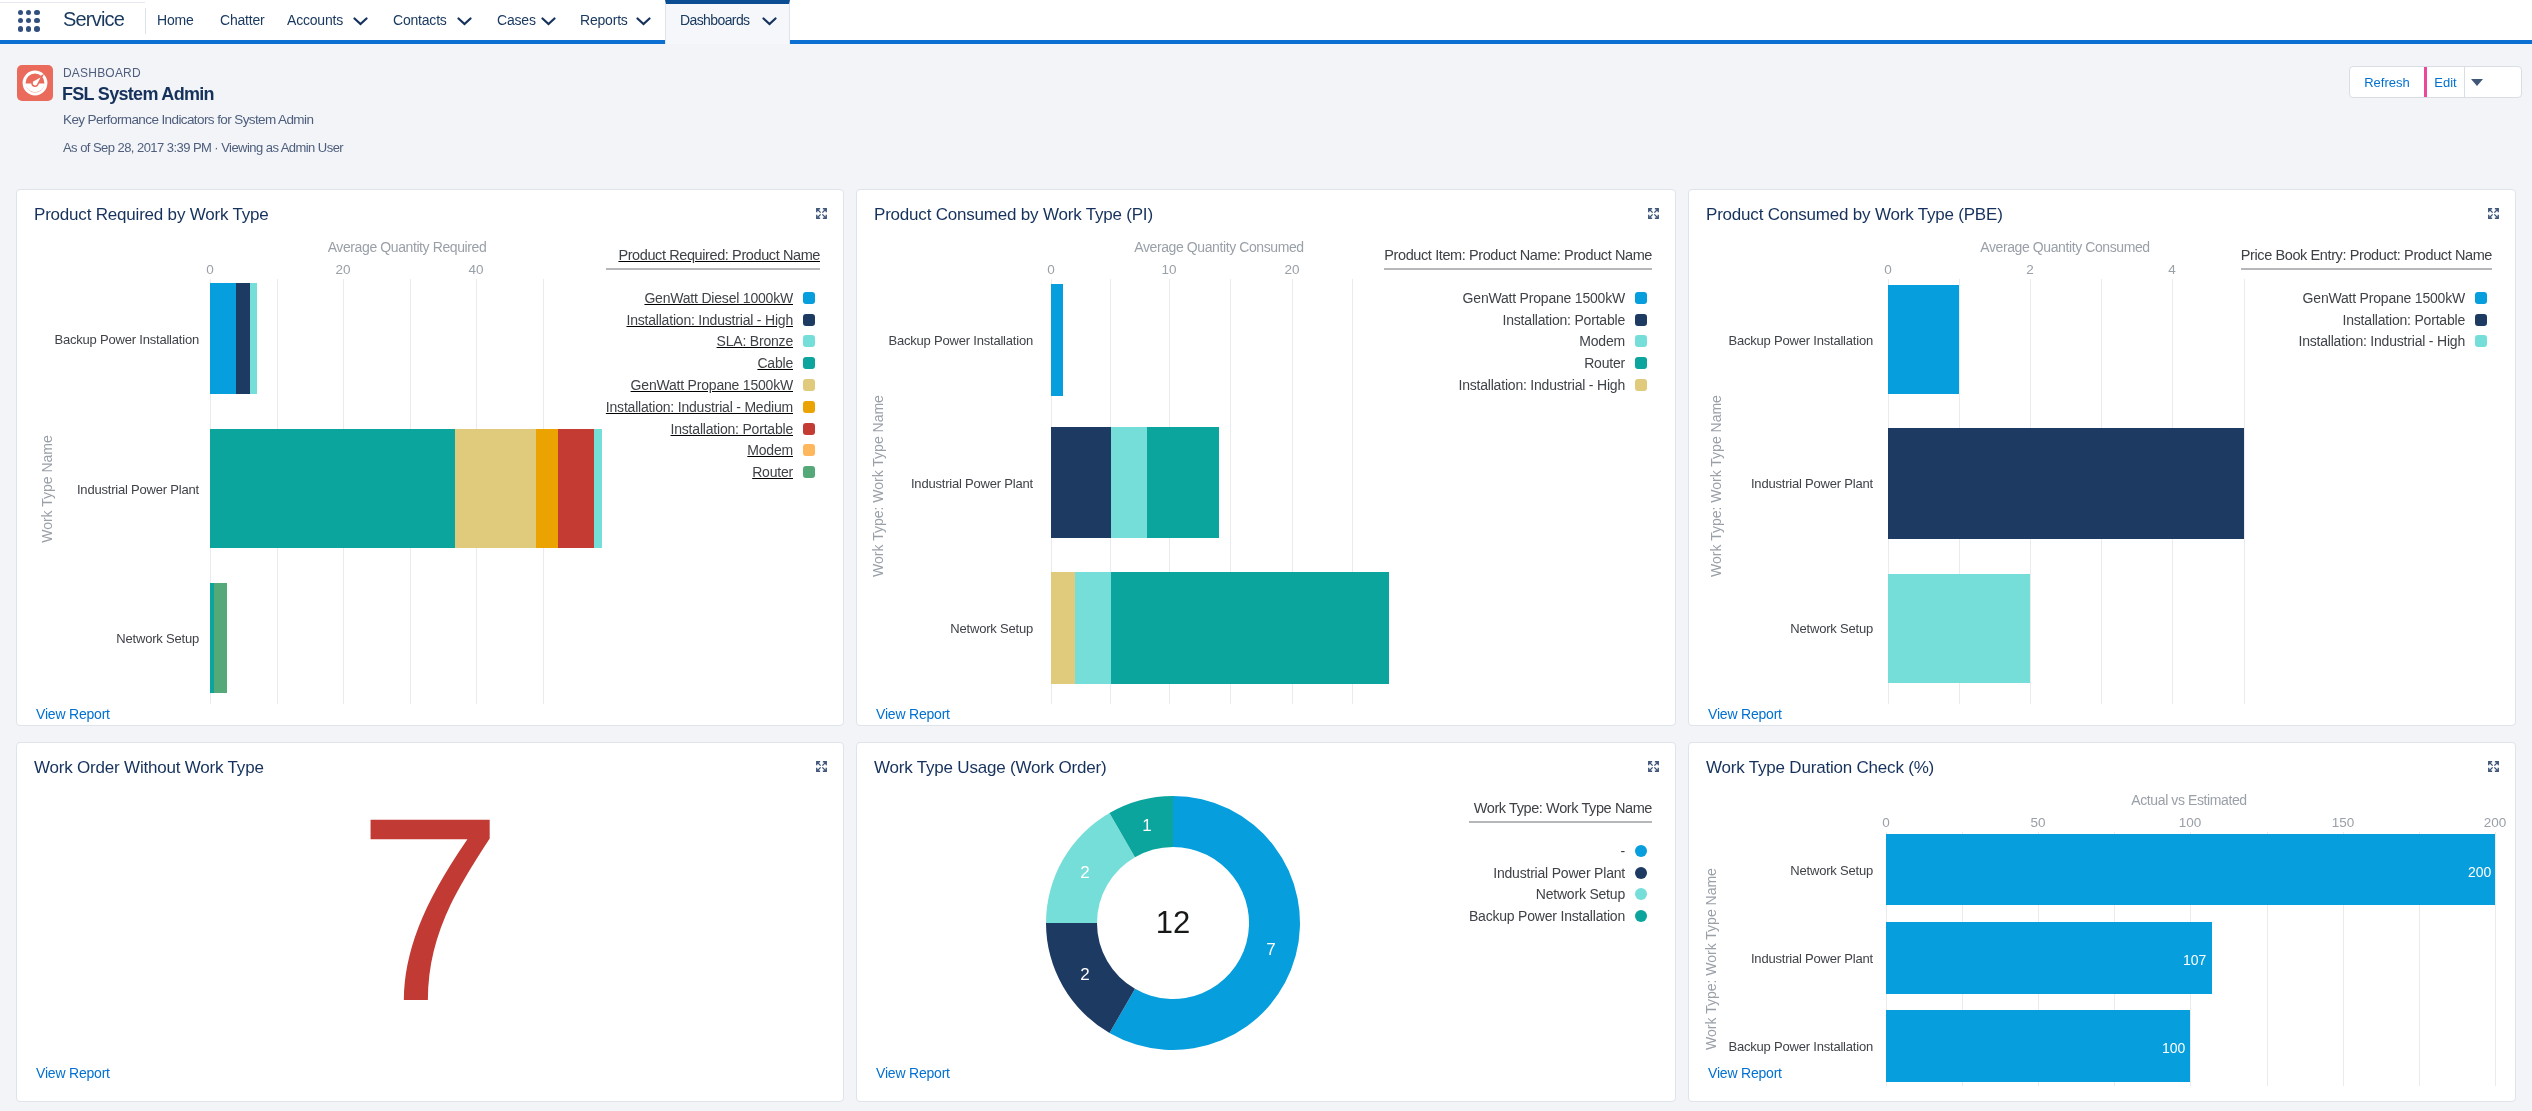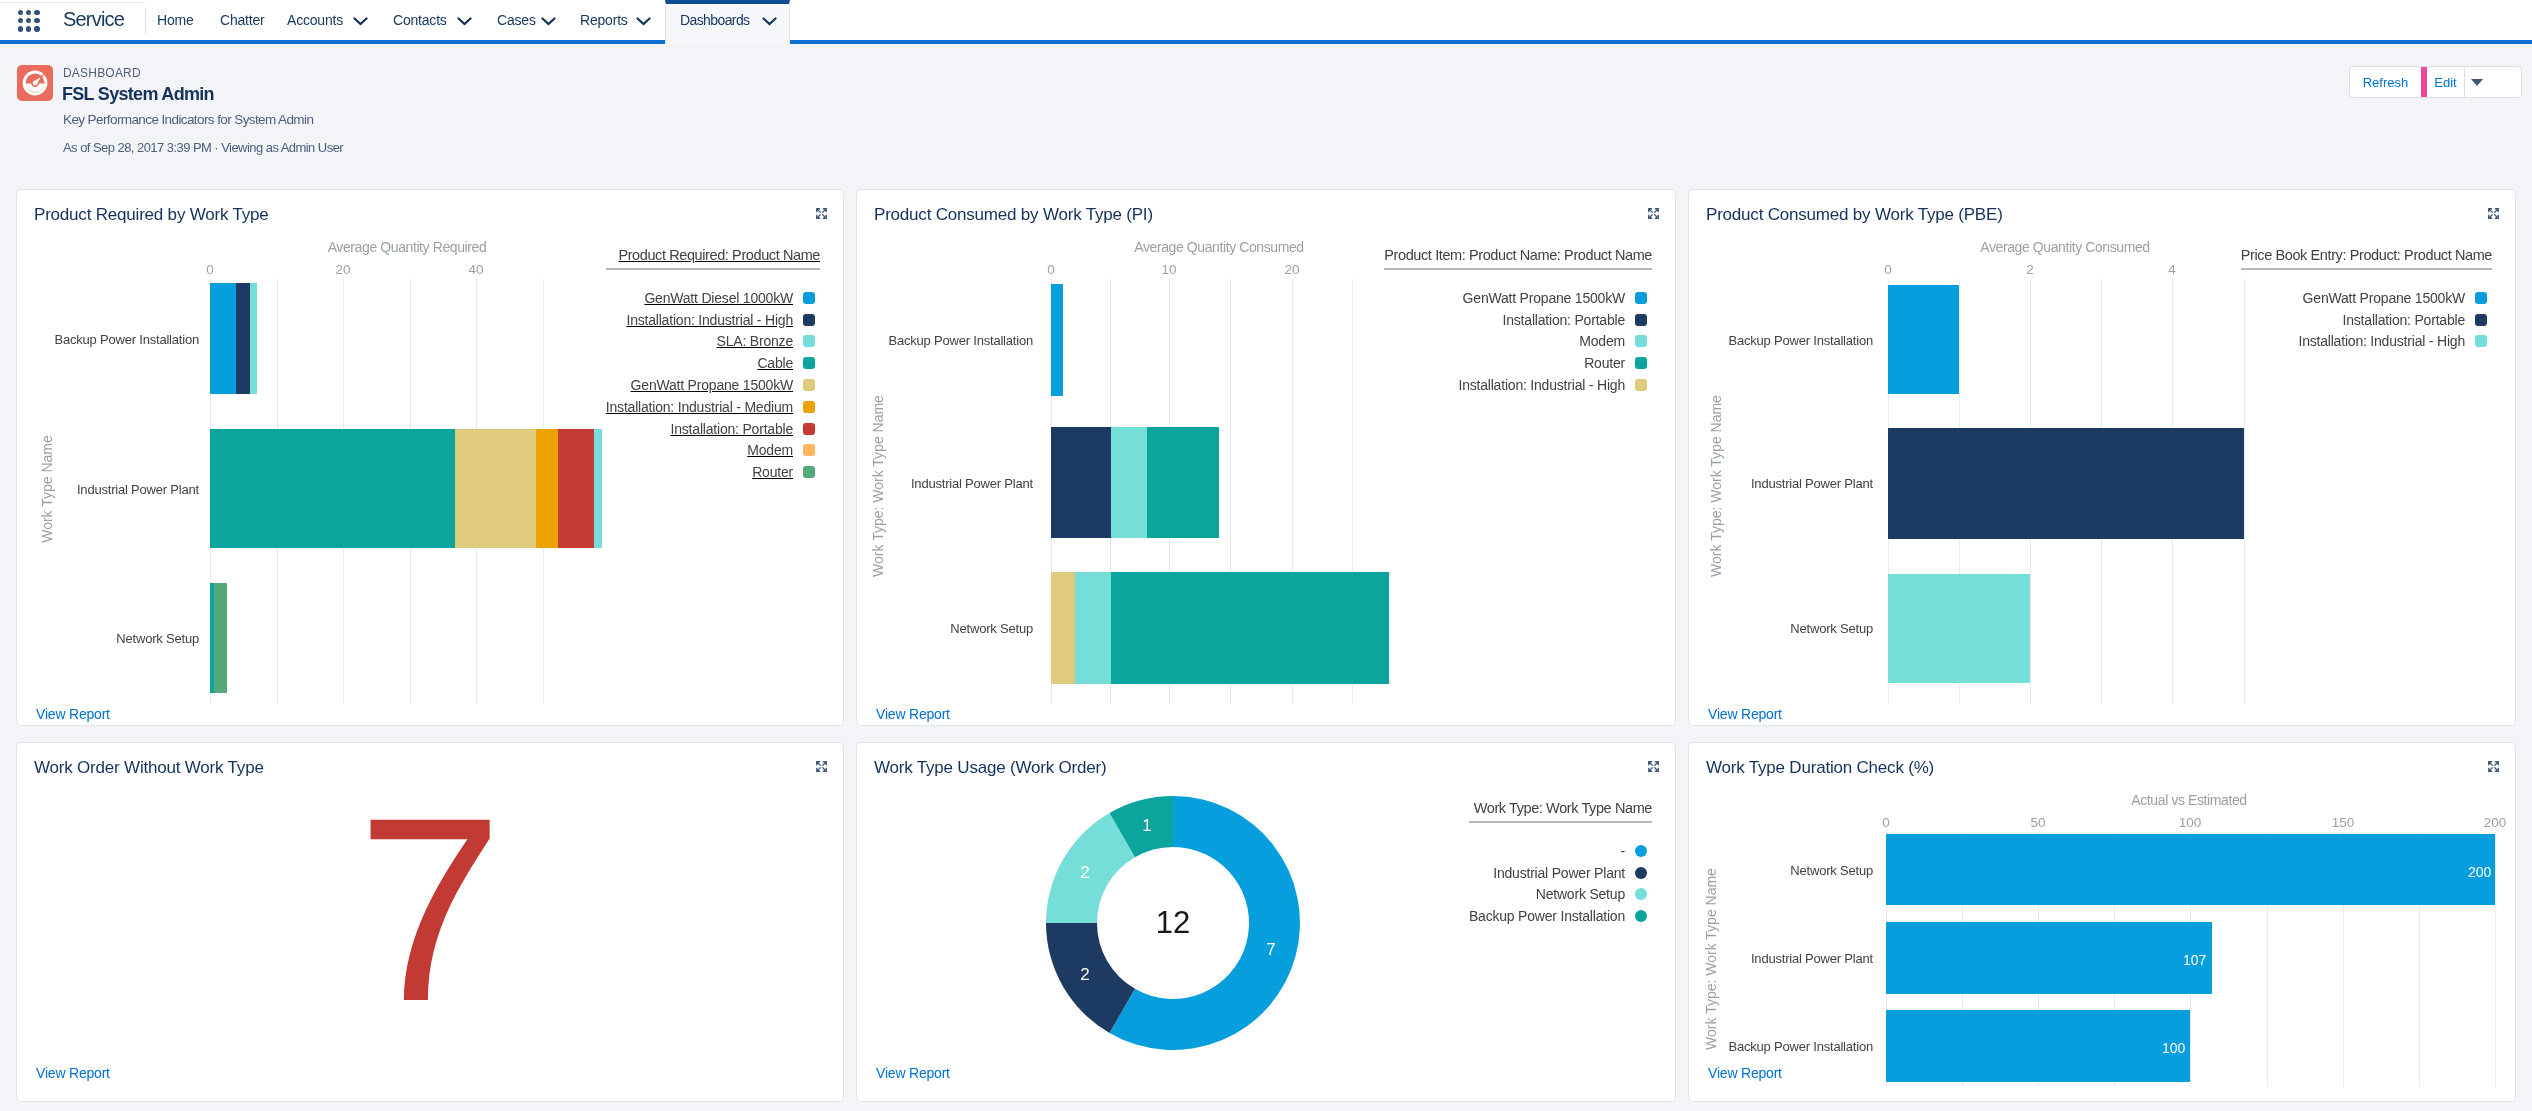--- a/index.html
+++ b/index.html
@@ -17,21 +17,21 @@
 #navdiv { position:absolute; left:145px; top:8px; width:1px; height:26px; background:#dde1e8; }
 #navtopline { position:absolute; left:0; top:2px; width:145px; height:1px; background:#e4e8ee; }
 
 #hicon { position:absolute; left:17px; top:65px; width:36px; height:36px; border-radius:5px; background:#ea6b5c; }
 #hlabel { position:absolute; left:63px; top:66px; font-size:12px; color:#4e5e7c; letter-spacing:0.2px; }
 #htitle { position:absolute; left:62px; top:84px; font-size:18px; font-weight:bold; color:#16325c; letter-spacing:-0.7px; }
 #hsub { position:absolute; left:63px; top:112px; font-size:13.5px; color:#4e5e7c; letter-spacing:-0.6px; }
 #hdate { position:absolute; left:63px; top:140px; font-size:13px; color:#4e5e7c; letter-spacing:-0.55px; }
 #btns { position:absolute; left:2349px; top:66px; width:173px; height:32px; background:#fff; border:1px solid #d9dde4; border-radius:4px; display:flex; }
 #btns .b { display:flex; align-items:center; justify-content:center; font-size:13px; color:#0070d2; }
-#btns .b1 { width:77px; border-right:6px solid #ec4899; }
+#btns .b1 { width:77px; border-right:3px solid #ec4899; }
 #btns .b2 { width:38px; border-right:1px solid #d9dde4; }
 #btns .b3 { width:56px; padding-right:32px; }
 .tri { width:0; height:0; border-left:6px solid transparent; border-right:6px solid transparent; border-top:7px solid #3f5878; }
 
 .card { position:absolute; background:#fff; border:1px solid #dfe3ea; border-radius:4px; }
 .ctitle { position:absolute; left:17px; top:15px; font-size:17px; color:#16325c; letter-spacing:-0.2px; }
 .expand { position:absolute; width:13px; height:13px; }
 .vreport { position:absolute; left:19px; font-size:14px; color:#0070d2; letter-spacing:-0.2px; }
 .axtitle { position:absolute; font-size:14px; color:#9aa0a8; text-align:center; letter-spacing:-0.4px; }
 .tick { position:absolute; font-size:13.5px; color:#9aa0a8; transform:translateX(-50%); }

